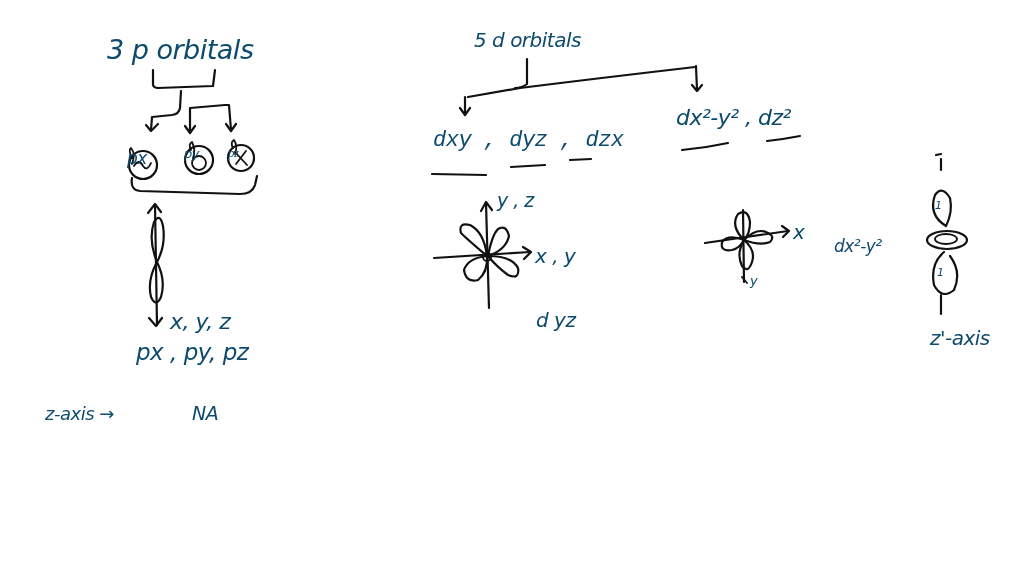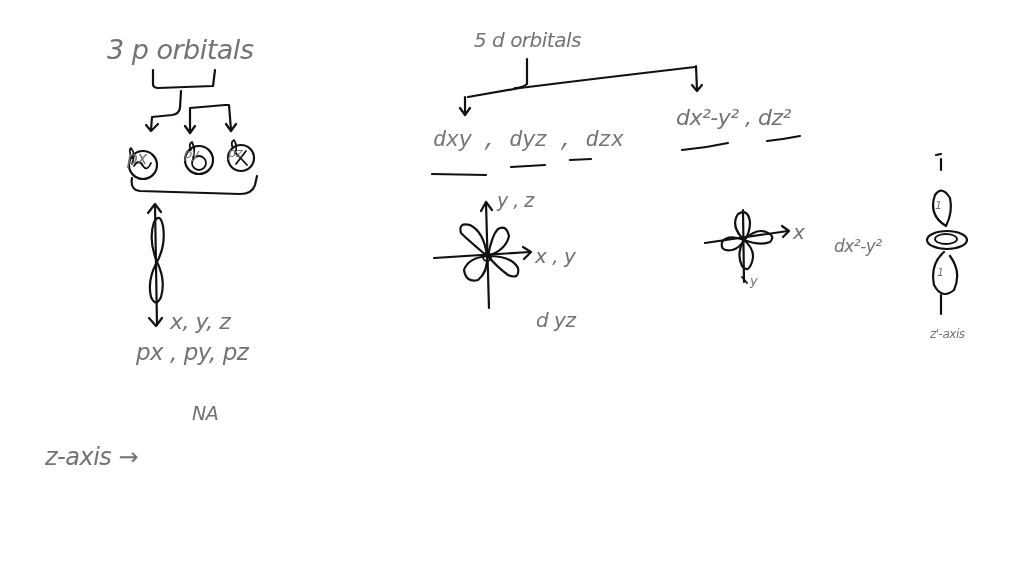--- a/index.html
+++ b/index.html
@@ -1,21 +1,21 @@
 <!DOCTYPE html>
 <html><head>
   <meta charset="utf-8">
   <style>
     html, body { margin: 0; padding: 0; background: #ffffff; }
     body { width: 1024px; height: 576px; overflow: hidden; position: relative; }
     #board { position: absolute; left: 0; top: 0; width: 1024px; height: 576px; }
     .ink { fill: none; stroke: #111111; stroke-width: 2.2; stroke-linecap: round; stroke-linejoin: round; }
     .ink-thin { fill: none; stroke: #111111; stroke-width: 1.8; stroke-linecap: round; stroke-linejoin: round; }
     .hw {
-      position: absolute; white-space: nowrap; color: #737373;
+      position: absolute; white-space: nowrap; color: #0c4a6e;
       font-family: "DejaVu Sans", sans-serif; font-style: italic;
       letter-spacing: -0.5px; line-height: 1;
     }
   </style>
 </head>
 <body>
 
 <svg id="board" viewBox="0 0 1024 576" xmlns="http://www.w3.org/2000/svg">
 
   <g>
@@ -101,35 +101,35 @@
     <ellipse class="ink" cx="947" cy="240" rx="20" ry="9"></ellipse>
     <ellipse class="ink-thin" cx="946" cy="239" rx="11" ry="5"></ellipse>
     <path class="ink" d="M944,252 Q930,264 934,285 Q942,300 954,290 Q962,272 950,256"></path>
     <path class="ink" d="M941,295 L941,314"></path>
   </g>
 </svg>
 
 <div class="hw" style="left:107px; top:36px; font-size:27px;">3 p orbitals</div>
 <div class="hw" style="left:127px; top:150px; font-size:17px;">px</div>
 <div class="hw" style="left:184px; top:147px; font-size:13px;">py</div>
-<div class="hw" style="left:228px; top:146px; font-size:13px;">pz</div>
+<div class="hw" style="left:228px; top:146px; font-size:13px;font-family:Liberation Serif, serif;">pz</div>
 <div class="hw" style="left:170px; top:311px; font-size:22px;">x, y, z</div>
 <div class="hw" style="left:136px; top:341px; font-size:23px;">px , py, pz</div>
-<div class="hw" style="left:45px; top:405px; font-size:24px;margin-top:40px;">z-axis →</div>
+<div class="hw" style="left:45px; top:405px; font-size:18px;">z-axis →</div>
 <div class="hw" style="left:192px; top:404px; font-size:19px;">NA</div>
 
 <div class="hw" style="left:474px; top:30px; font-size:20px;">5 d orbitals</div>
 <div class="hw" style="left:433px; top:130px; font-size:22px;font-family:Liberation Mono, monospace;">dxy , dyz , dzx</div>
 <div class="hw" style="left:676px; top:107px; font-size:22px;">
   <span>dx²-y²</span><span> , </span><span>dz²</span>
 </div>
 
 <div class="hw" style="left:497px; top:191px; font-size:19px;font-style:italic;">y , z</div>
 <div class="hw" style="left:535px; top:246px; font-size:20px;font-style:italic;">x , y</div>
 <div class="hw" style="left:536px; top:310px; font-size:20px;">d yz</div>
 
 <div class="hw" style="left:793px; top:222px; font-size:20px;">x</div>
 <div class="hw" style="left:750px; top:274px; font-size:13px;">y</div>
 <div class="hw" style="left:834px; top:238px; font-size:17px;">dx²-y²</div>
 
 <div class="hw" style="left:935px; top:200px; font-size:11px;">1</div>
 <div class="hw" style="left:937px; top:267px; font-size:11px;">1</div>
-<div class="hw" style="left:930px; top:328px; font-size:12px;">z'-axis</div>
+<div class="hw" style="left:930px; top:328px; font-size:20px;">z'-axis</div>
 
 </body></html>

